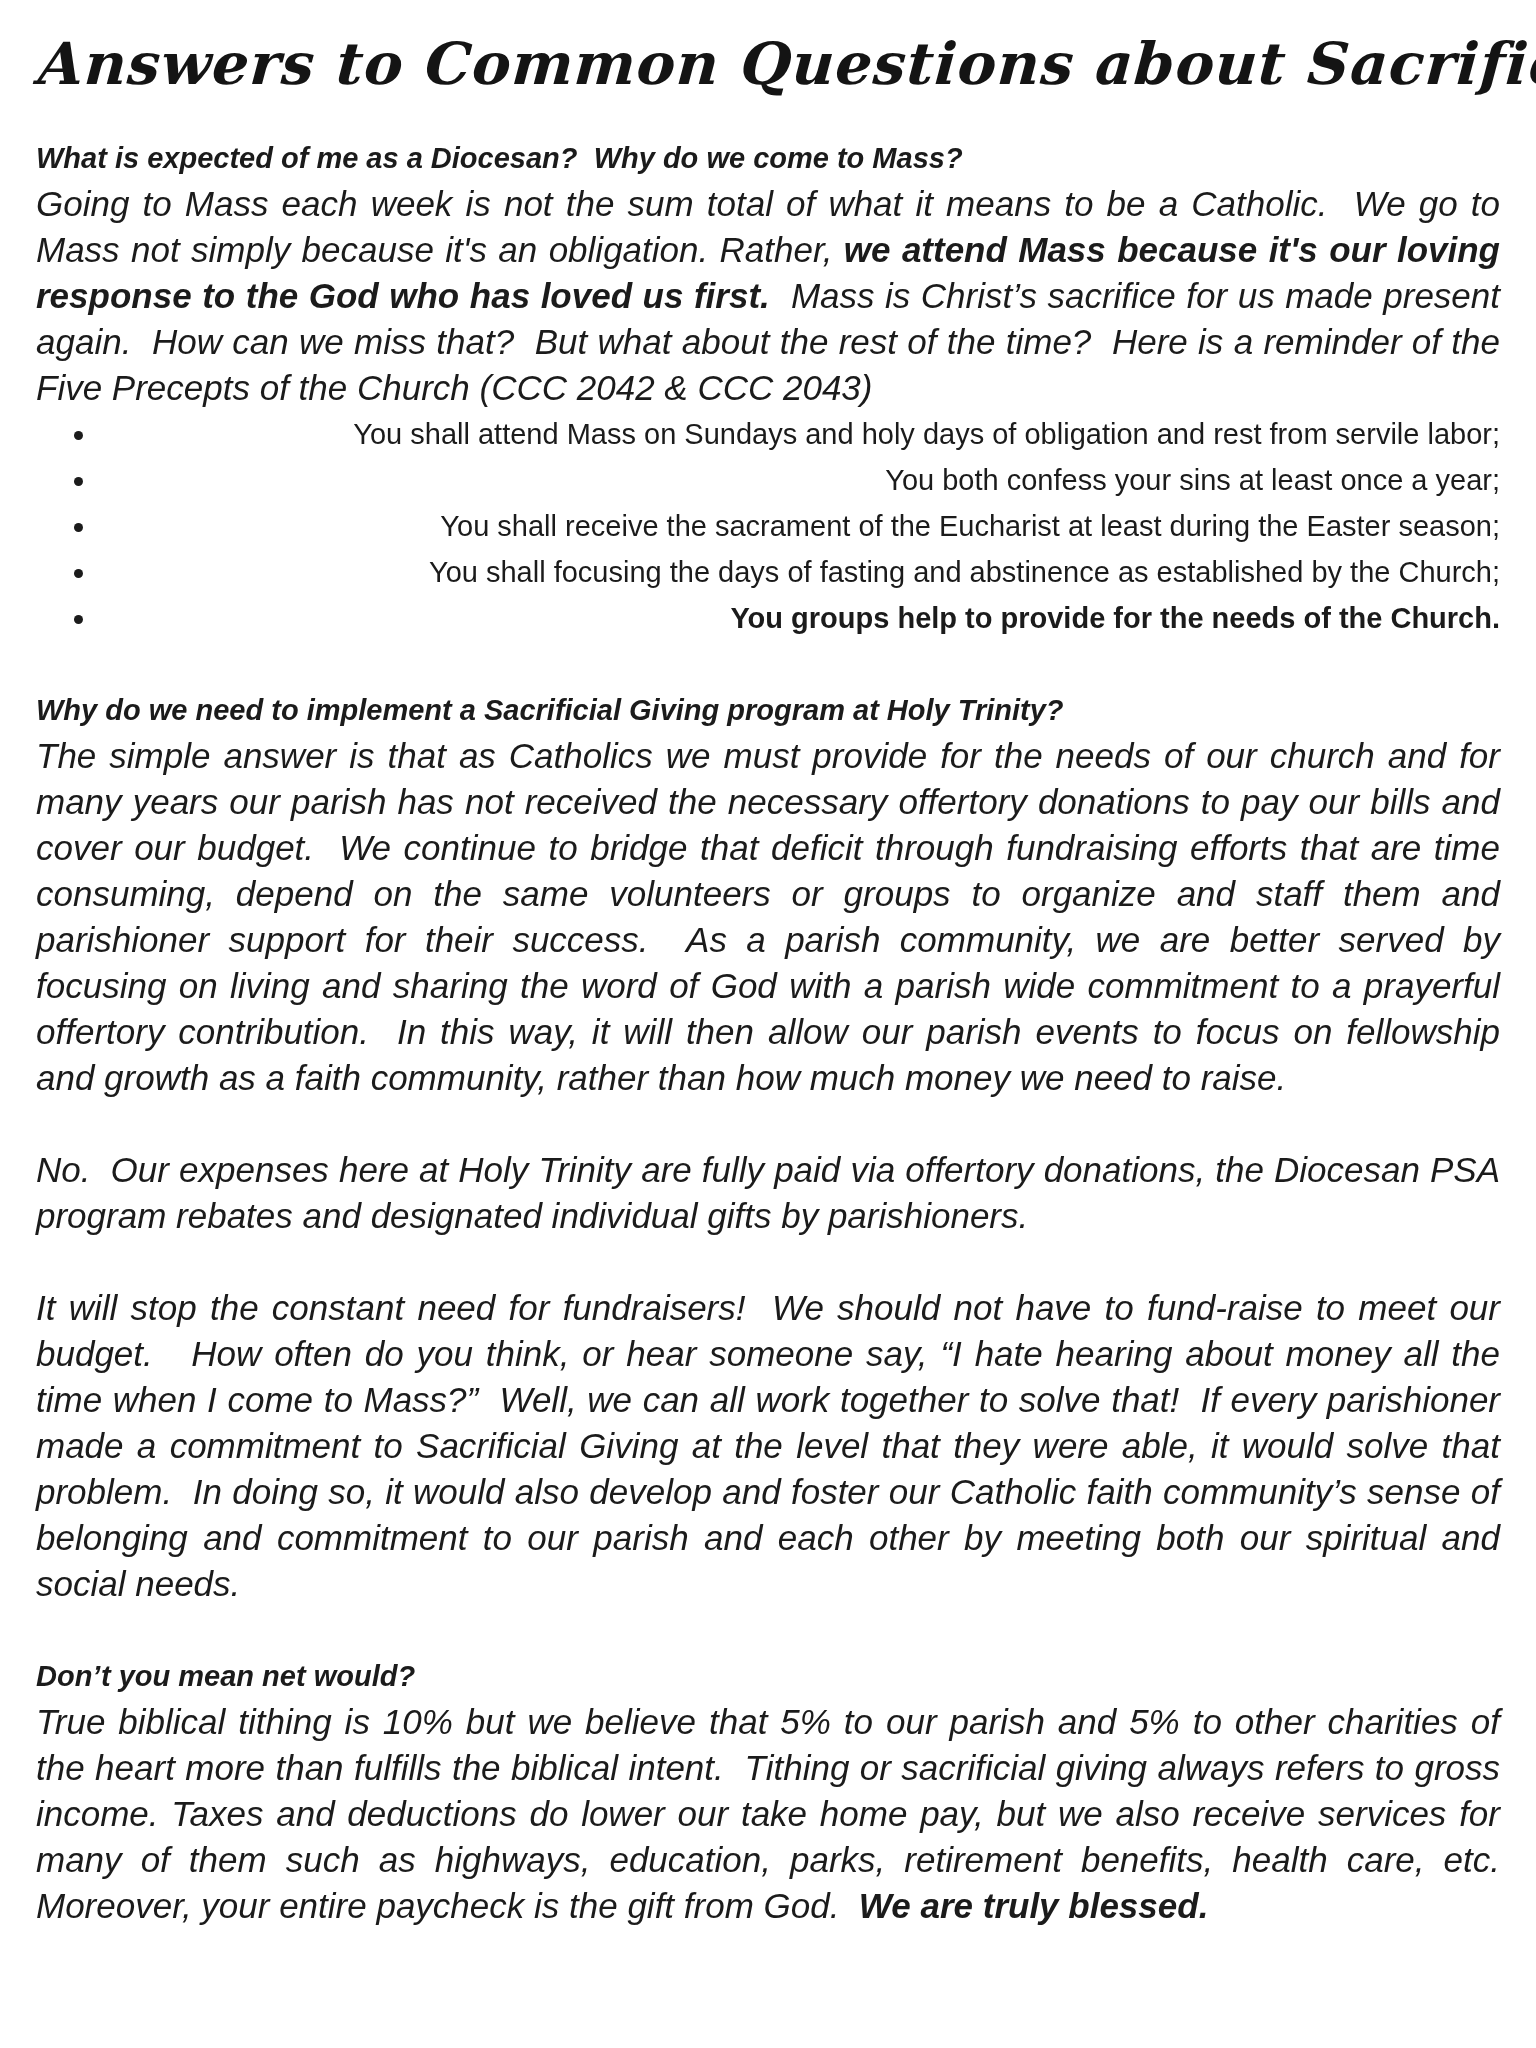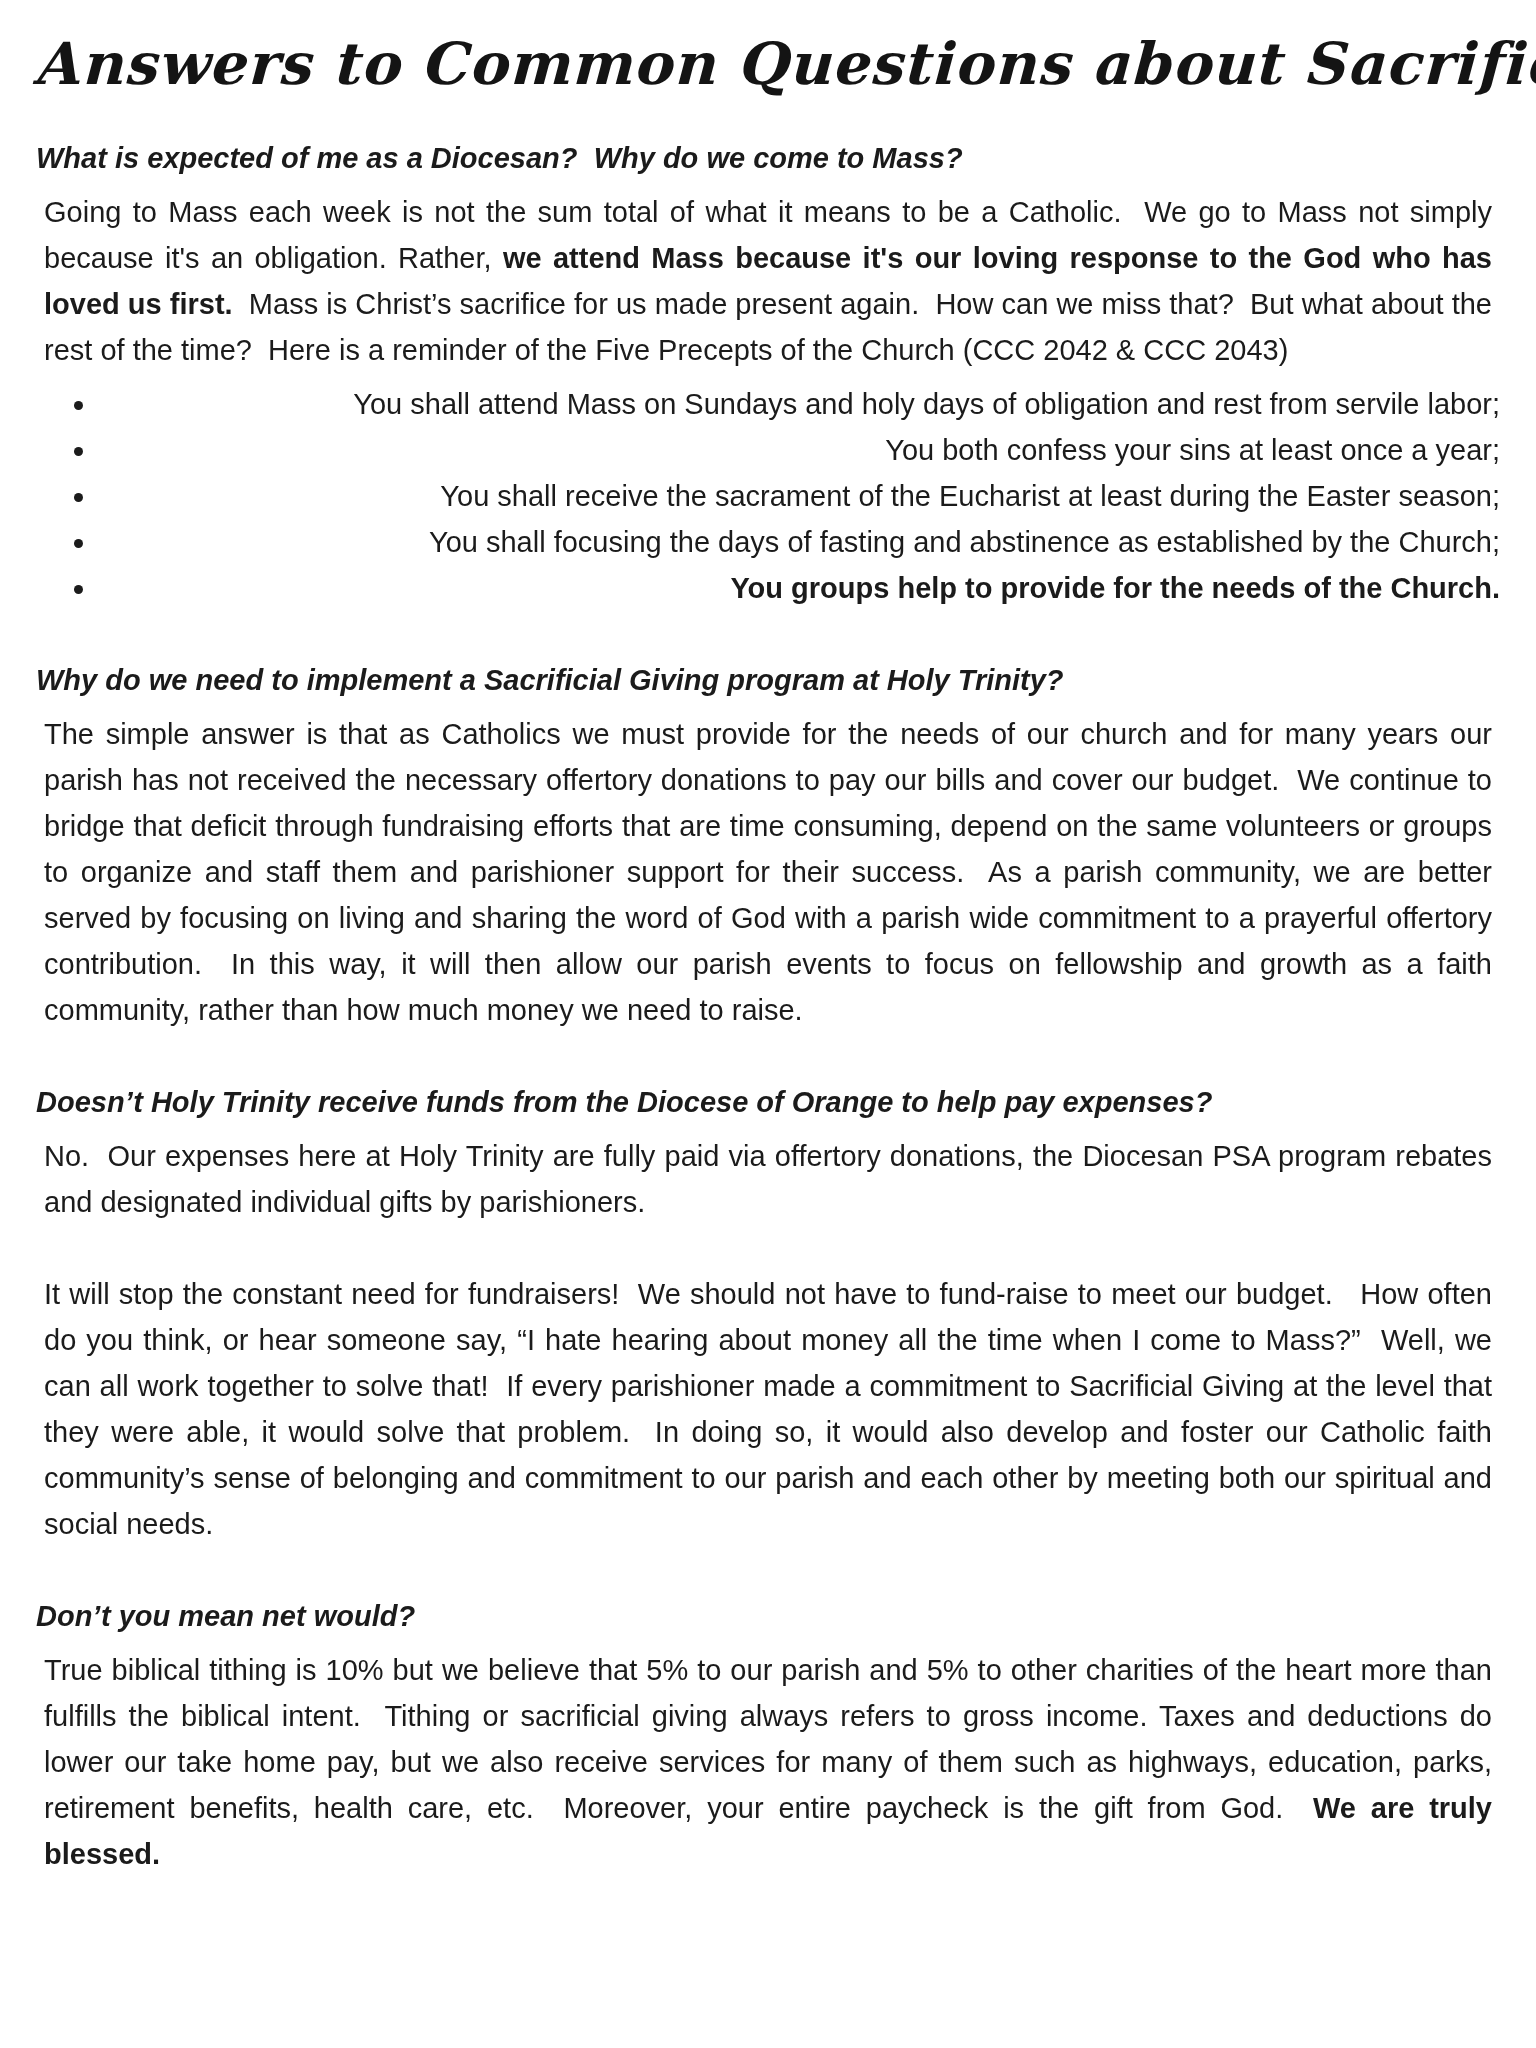--- a/index.html
+++ b/index.html
@@ -34,25 +34,26 @@
   .qa-section.first { margin-top: 0; }
   .q-heading {
     font-weight: 700;
     font-style: italic;
     font-size: 29px;
     line-height: 46px;
     margin: 0;
     white-space: pre-wrap;
   }
   .q-body {
-    font-size: 29px;
+    font-size: 35px;
     line-height: 46px;
-    margin: 8px;
+    margin: 0;
     text-align: justify;
     white-space: pre-wrap;
+    font-style: italic;
   }
   .q-body .bold, .bullet-bold { font-weight: 700; }
   ul.precepts {
     margin: 0;
     padding: 0 0 0 62px;
     list-style: disc;
     text-align: right;
   }
   ul.precepts li {
     font-size: 29px;
@@ -79,21 +80,20 @@
       <li><span class="bullet-bold">You groups help to provide for the needs of the Church.</span></li>
     </ul>
   </section>
 
   <section class="qa-section">
     <h2 class="q-heading">Why do we need to implement a Sacrificial Giving program at Holy Trinity?</h2>
     <p class="q-body">The simple answer is that as Catholics we must provide for the needs of our church and for many years our parish has not received the necessary offertory donations to pay our bills and cover our budget.  We continue to bridge that deficit through fundraising efforts that are time consuming, depend on the same volunteers or groups to organize and staff them and parishioner support for their success.  As a parish community, we are better served by focusing on living and sharing the word of God with a parish wide commitment to a prayerful offertory contribution.  In this way, it will then allow our parish events to focus on fellowship and growth as a faith community, rather than how much money we need to raise.</p>
   </section>
 
   <section class="qa-section">
-    <h2 class="q-heading">Doesn’t Holy Trinity receive funds from the Diocese of Orange to help pay expenses?</h2>
     <p class="q-body">No.  Our expenses here at Holy Trinity are fully paid via offertory donations, the Diocesan PSA program rebates and designated individual gifts by parishioners.</p>
   </section>
 
   <section class="qa-section">
     <p class="q-body">It will stop the constant need for fundraisers!  We should not have to fund-raise to meet our budget.   How often do you think, or hear someone say, “I hate hearing about money all the time when I come to Mass?”  Well, we can all work together to solve that!  If every parishioner made a commitment to Sacrificial Giving at the level that they were able, it would solve that problem.  In doing so, it would also develop and foster our Catholic faith community’s sense of belonging and commitment to our parish and each other by meeting both our spiritual and social needs.</p>
   </section>
 
   <section class="qa-section">
     <h2 class="q-heading">Don’t you mean net would?</h2>
     <p class="q-body"><span>True biblical tithing is 10% but we believe that 5% to our parish and 5% to other charities of the heart more than fulfills the biblical intent.  Tithing or sacrificial giving always refers to gross income. Taxes and deductions do lower our take home pay, but we also receive services for many of them such as highways, education, parks, retirement benefits, health care, etc.  Moreover, your entire paycheck is the gift from God.  </span><span class="bold">We are truly blessed.</span></p>

